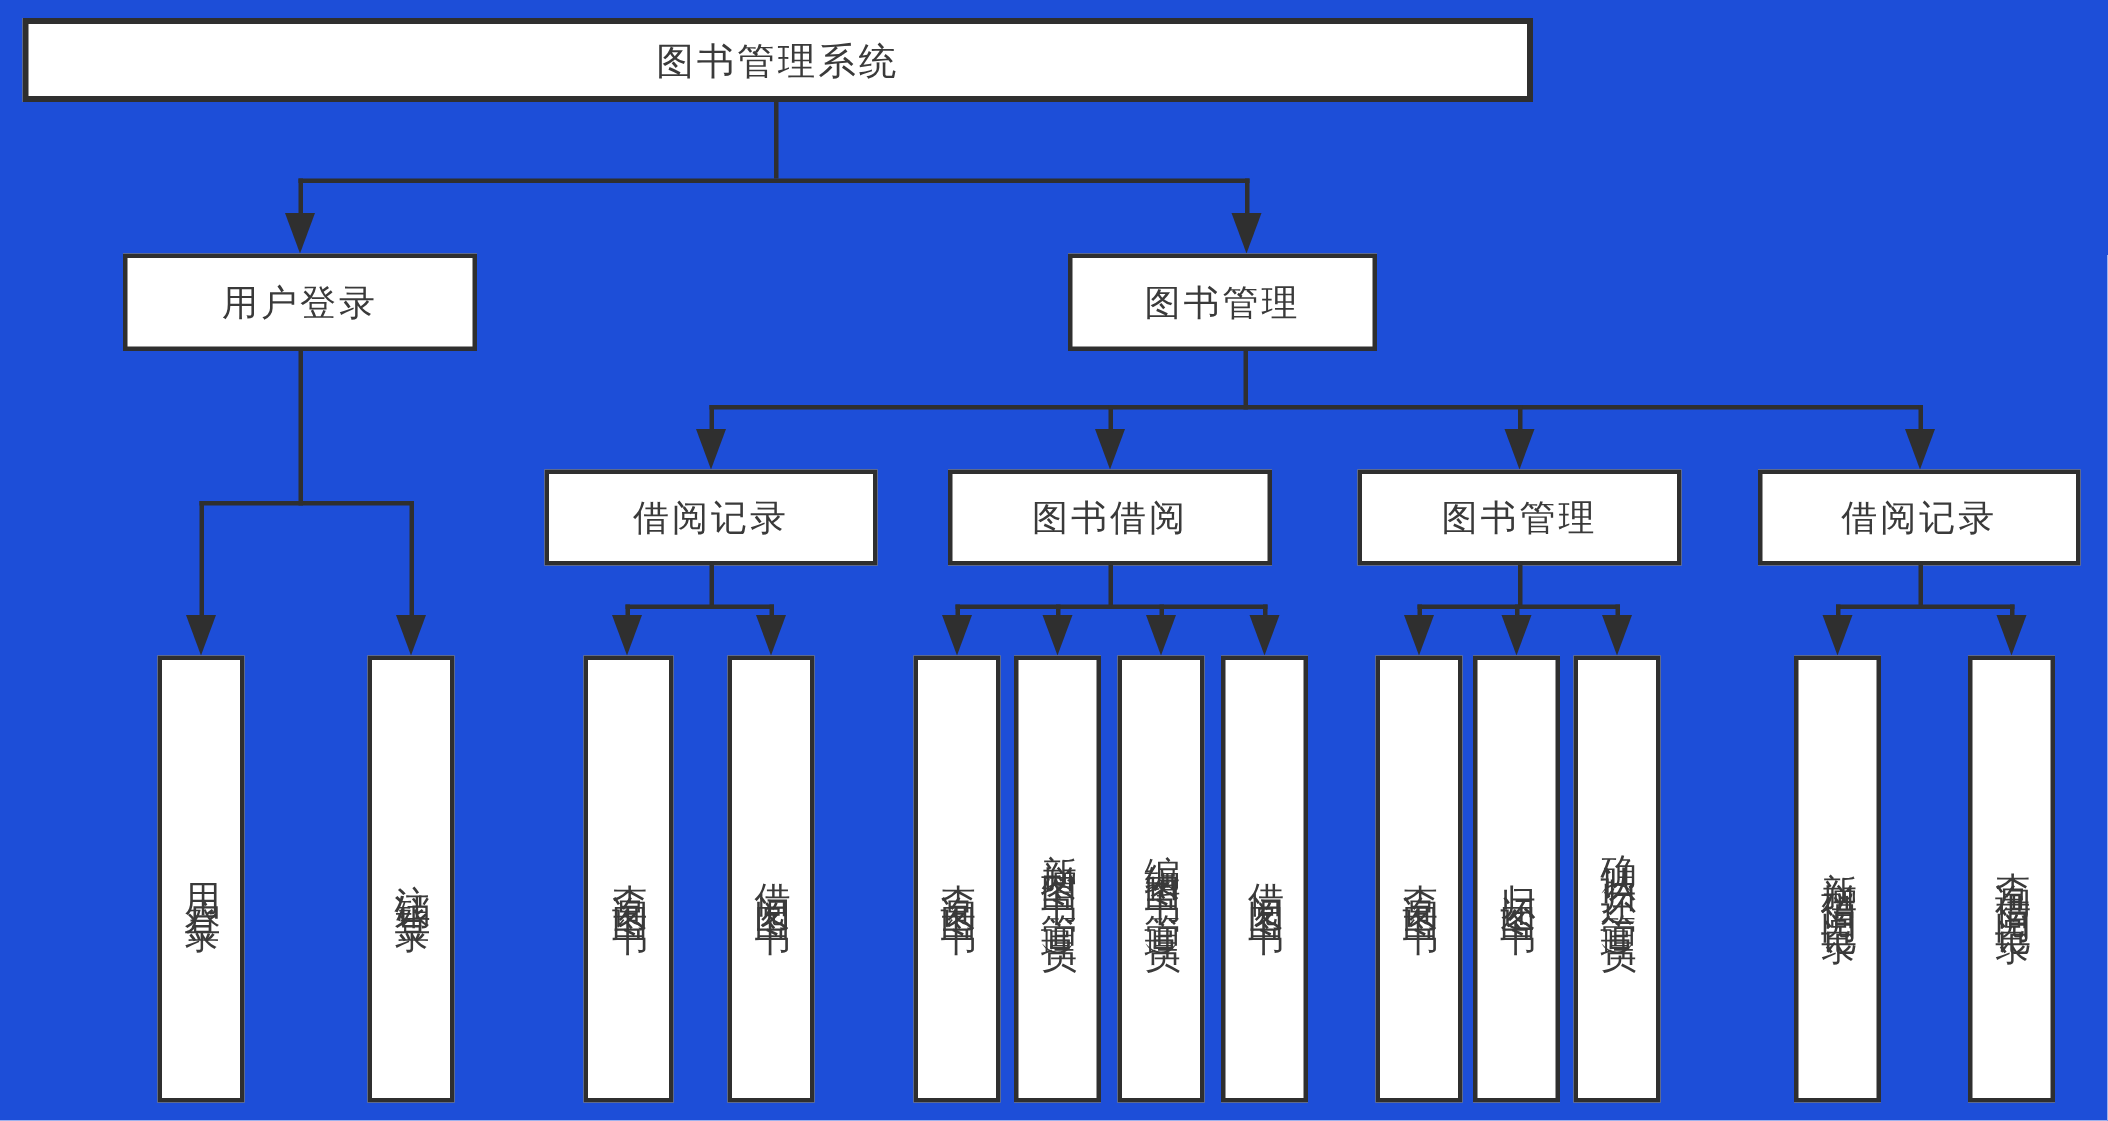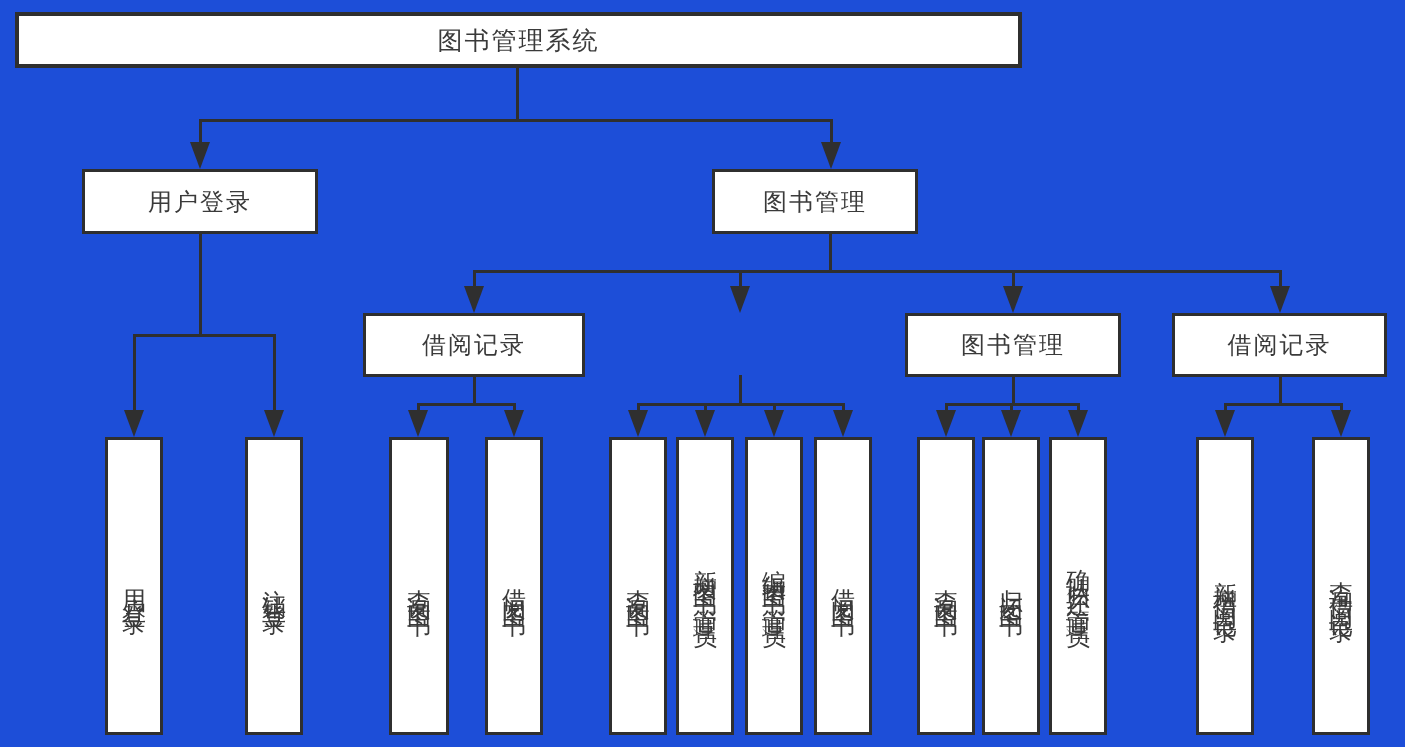--- a/index.html
+++ b/index.html
@@ -63,20 +63,21 @@
   <div class="vline" style="left:473px;top:270px;height:18px;"></div>
   <div class="head" style="left:464px;top:286px;"></div>
   <div class="vline" style="left:739px;top:270px;height:18px;"></div>
   <div class="head" style="left:730px;top:286px;"></div>
   <div class="vline" style="left:1012px;top:270px;height:18px;"></div>
   <div class="head" style="left:1003px;top:286px;"></div>
   <div class="vline" style="left:1279px;top:270px;height:18px;"></div>
   <div class="head" style="left:1270px;top:286px;"></div>
 
   <div class="box" style="left:363px;top:313px;width:222px;height:64px;">借阅记录</div>
+  <div class="box" style="left:632px;top:313px;width:216px;height:64px;">图书借阅</div>
   <div class="box" style="left:905px;top:313px;width:216px;height:64px;">图书管理</div>
   <div class="box" style="left:1172px;top:313px;width:215px;height:64px;">借阅记录</div>
 
   <div class="vline" style="left:473px;top:375px;height:31px;"></div>
   <div class="hline" style="left:417px;top:403px;width:99px;"></div>
   <div class="vline" style="left:417px;top:403px;height:10px;"></div>
   <div class="head" style="left:408px;top:410px;"></div>
   <div class="vline" style="left:513px;top:403px;height:10px;"></div>
   <div class="head" style="left:504px;top:410px;"></div>
 

